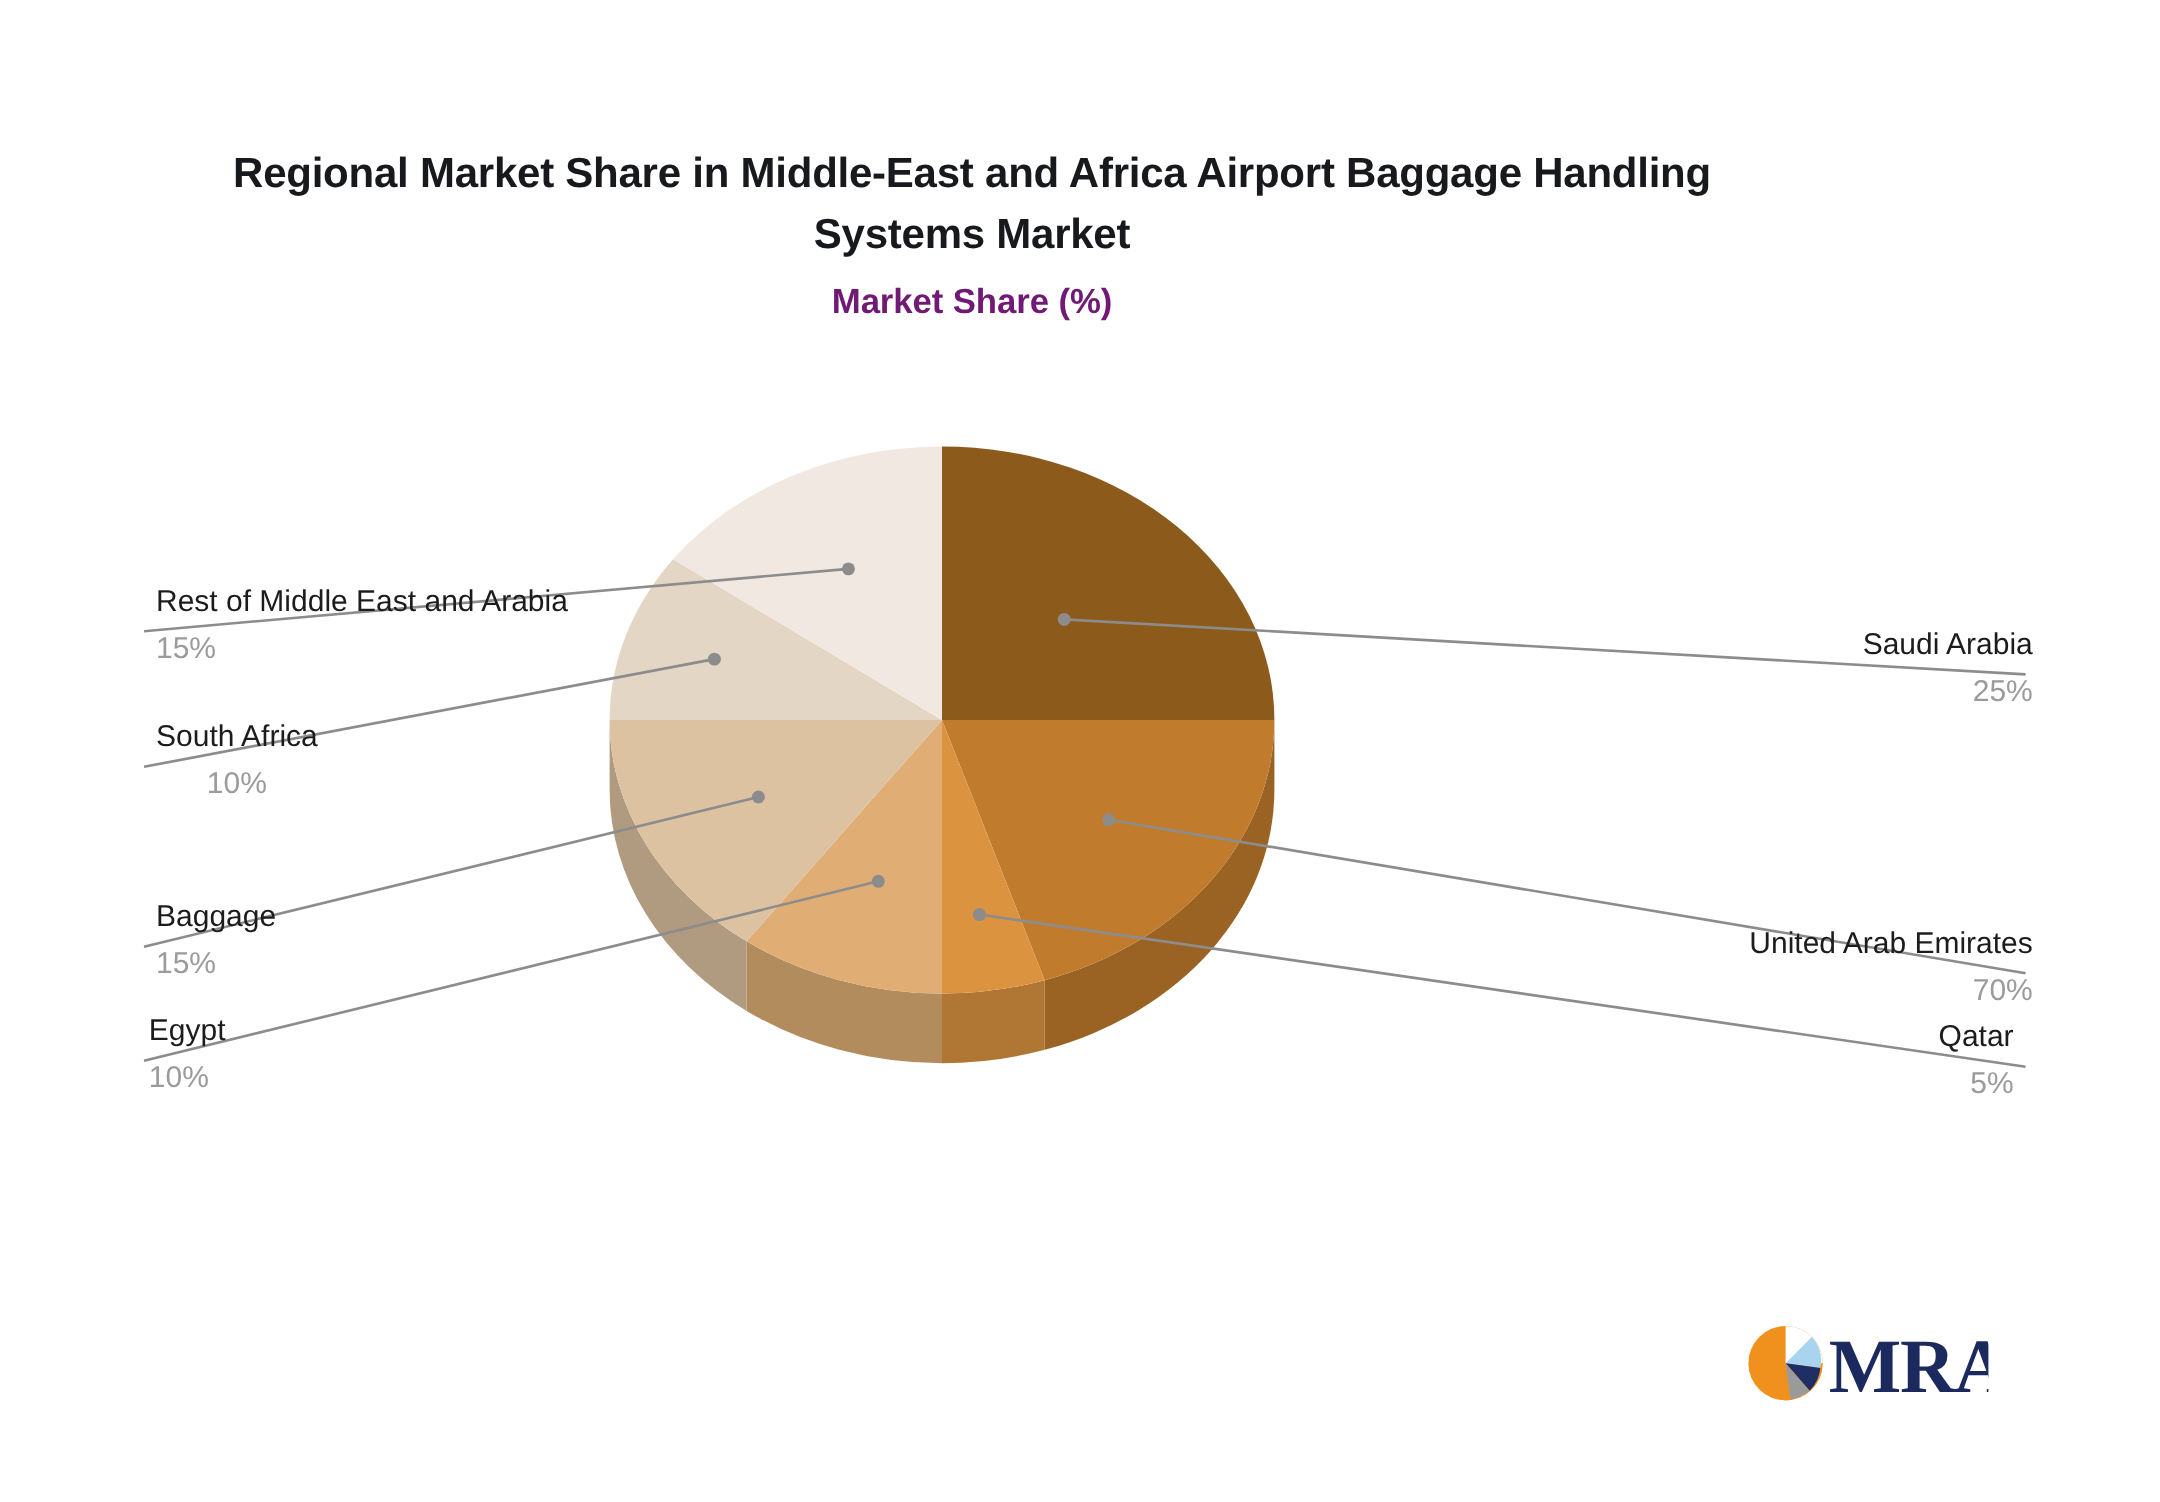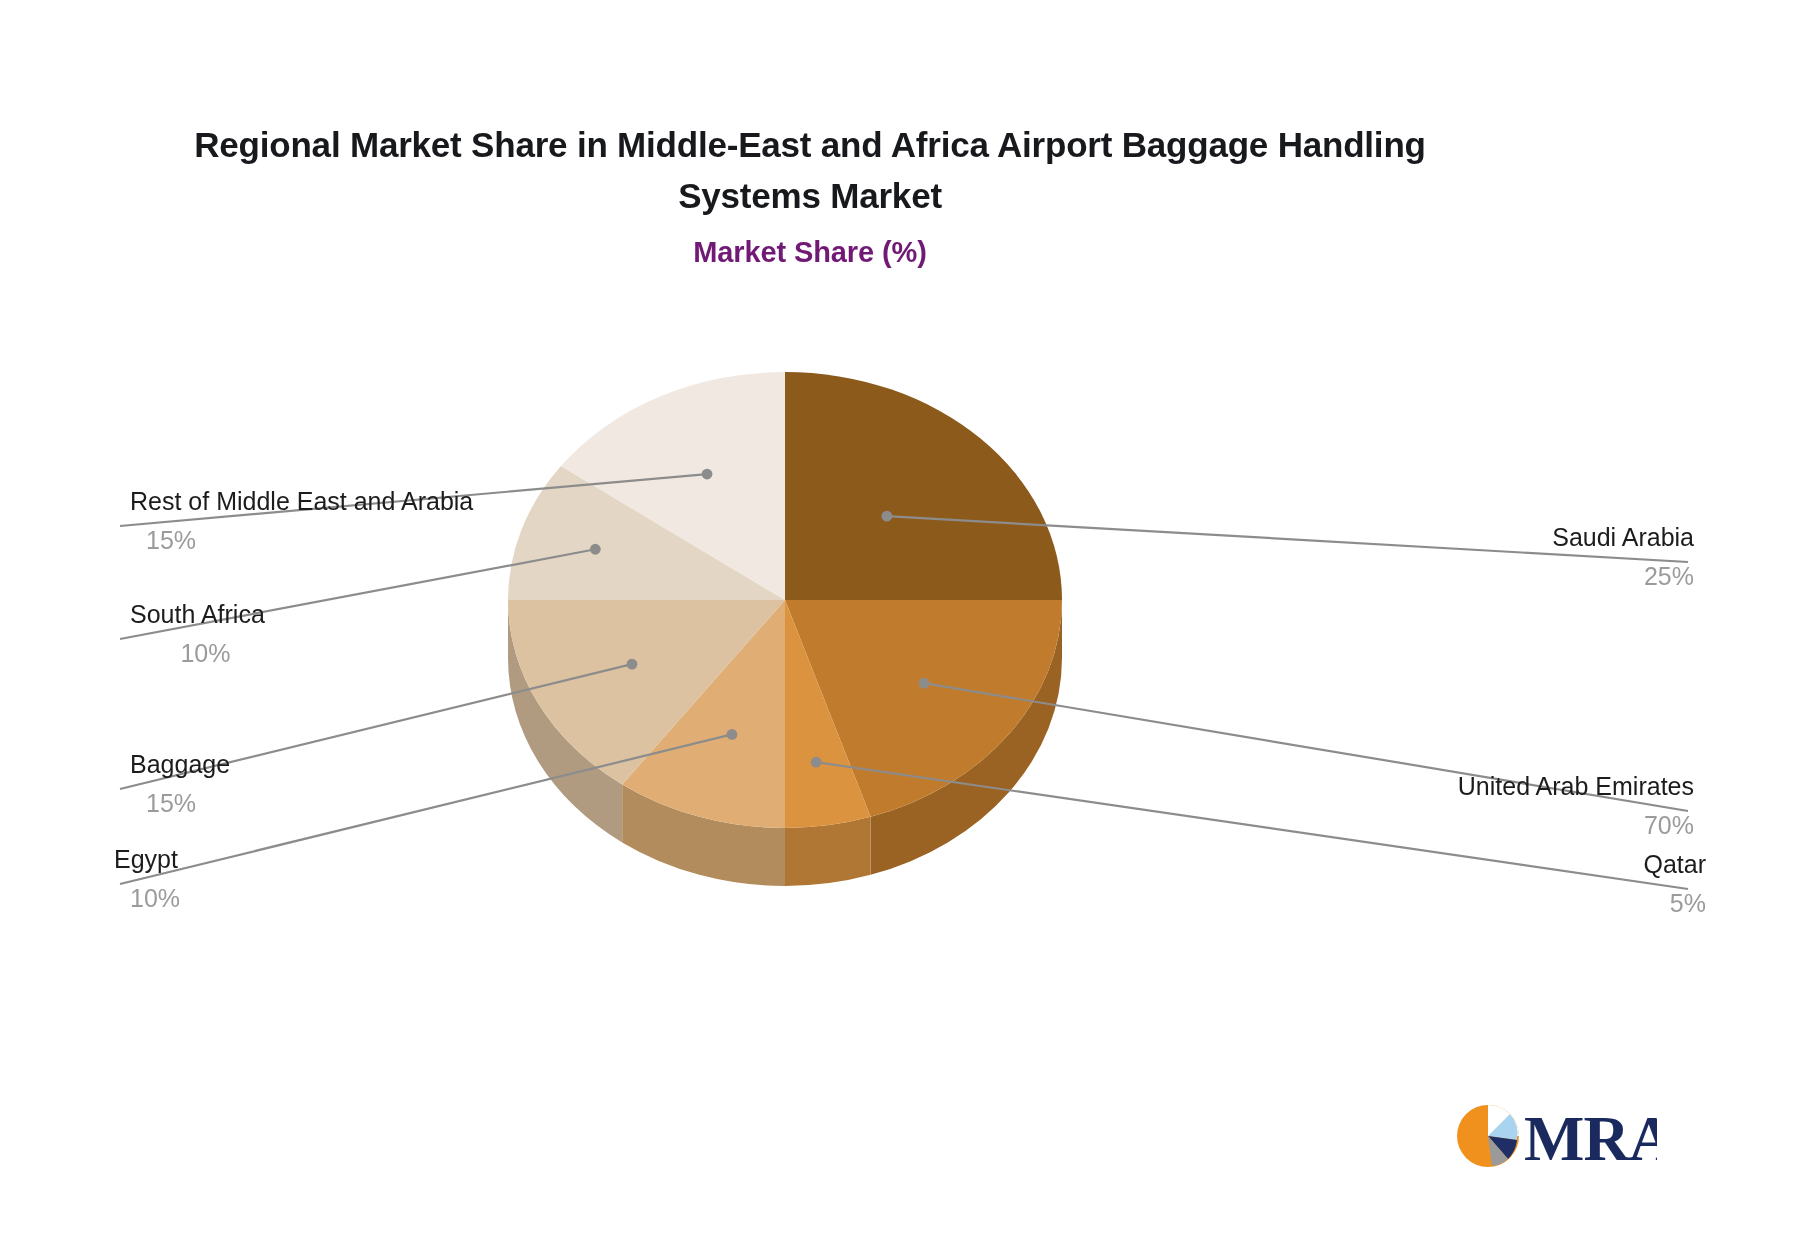--- a/index.html
+++ b/index.html
@@ -65,21 +65,20 @@
     color: #1c1c1c;
     white-space: nowrap;
     line-height: 1.18;
   }
   .callout .cl-value {
     font-size: 25px;
     color: #9b9b9b;
     white-space: nowrap;
     line-height: 1.18;
     margin-top: 9px;
-    margin-left: 16px;
   }
   .callout.left { text-align: left; }
   .callout.right { text-align: right; }
 
   
   #logo {
     position: absolute;
     left: 1452px;
     top: 1094px;
     width: 205px;
@@ -164,36 +163,36 @@
   <div class="callout left" style="left:130px; top:600px;text-align:center;">
     <div class="cl-name">South Africa</div>
     <div class="cl-value">10%</div>
   </div>
 
   <div class="callout left" style="left:130px; top:750px;">
     <div class="cl-name">Baggage</div>
     <div class="cl-value">15%</div>
   </div>
 
-  <div class="callout left" style="left:114px; top:845px;">
+  <div class="callout left" style="left:124px; top:845px;">
     <div class="cl-name">Egypt</div>
     <div class="cl-value">10%</div>
   </div>
 
   <div class="callout right" style="right:112px; top:523px;">
     <div class="cl-name">Saudi Arabia</div>
     <div class="cl-value">25%</div>
   </div>
 
   <div class="callout right" style="right:112px; top:772px;">
     <div class="cl-name">United Arab Emirates</div>
     <div class="cl-value">70%</div>
   </div>
 
-  <div class="callout right" style="right:100px; top:850px;">
+  <div class="callout right" style="right:128px; top:850px;">
     <div class="cl-name">Qatar</div>
     <div class="cl-value">5%</div>
   </div>
 
   <svg id="logo" viewBox="0 0 205 86">
     <g>
       <circle cx="36" cy="42" r="31" fill="#F0911E"></circle>
       <path d="M36 42 L36 11 A31 31 0 0 1 67 42 Z" fill="#ffffff"></path>
       <path d="M36 42 L58 20 A31 31 0 0 1 65 46 Z" fill="#A8D4F0"></path>
       <path d="M36 42 L65 46 A31 31 0 0 1 56 65 Z" fill="#1F2E64"></path>

